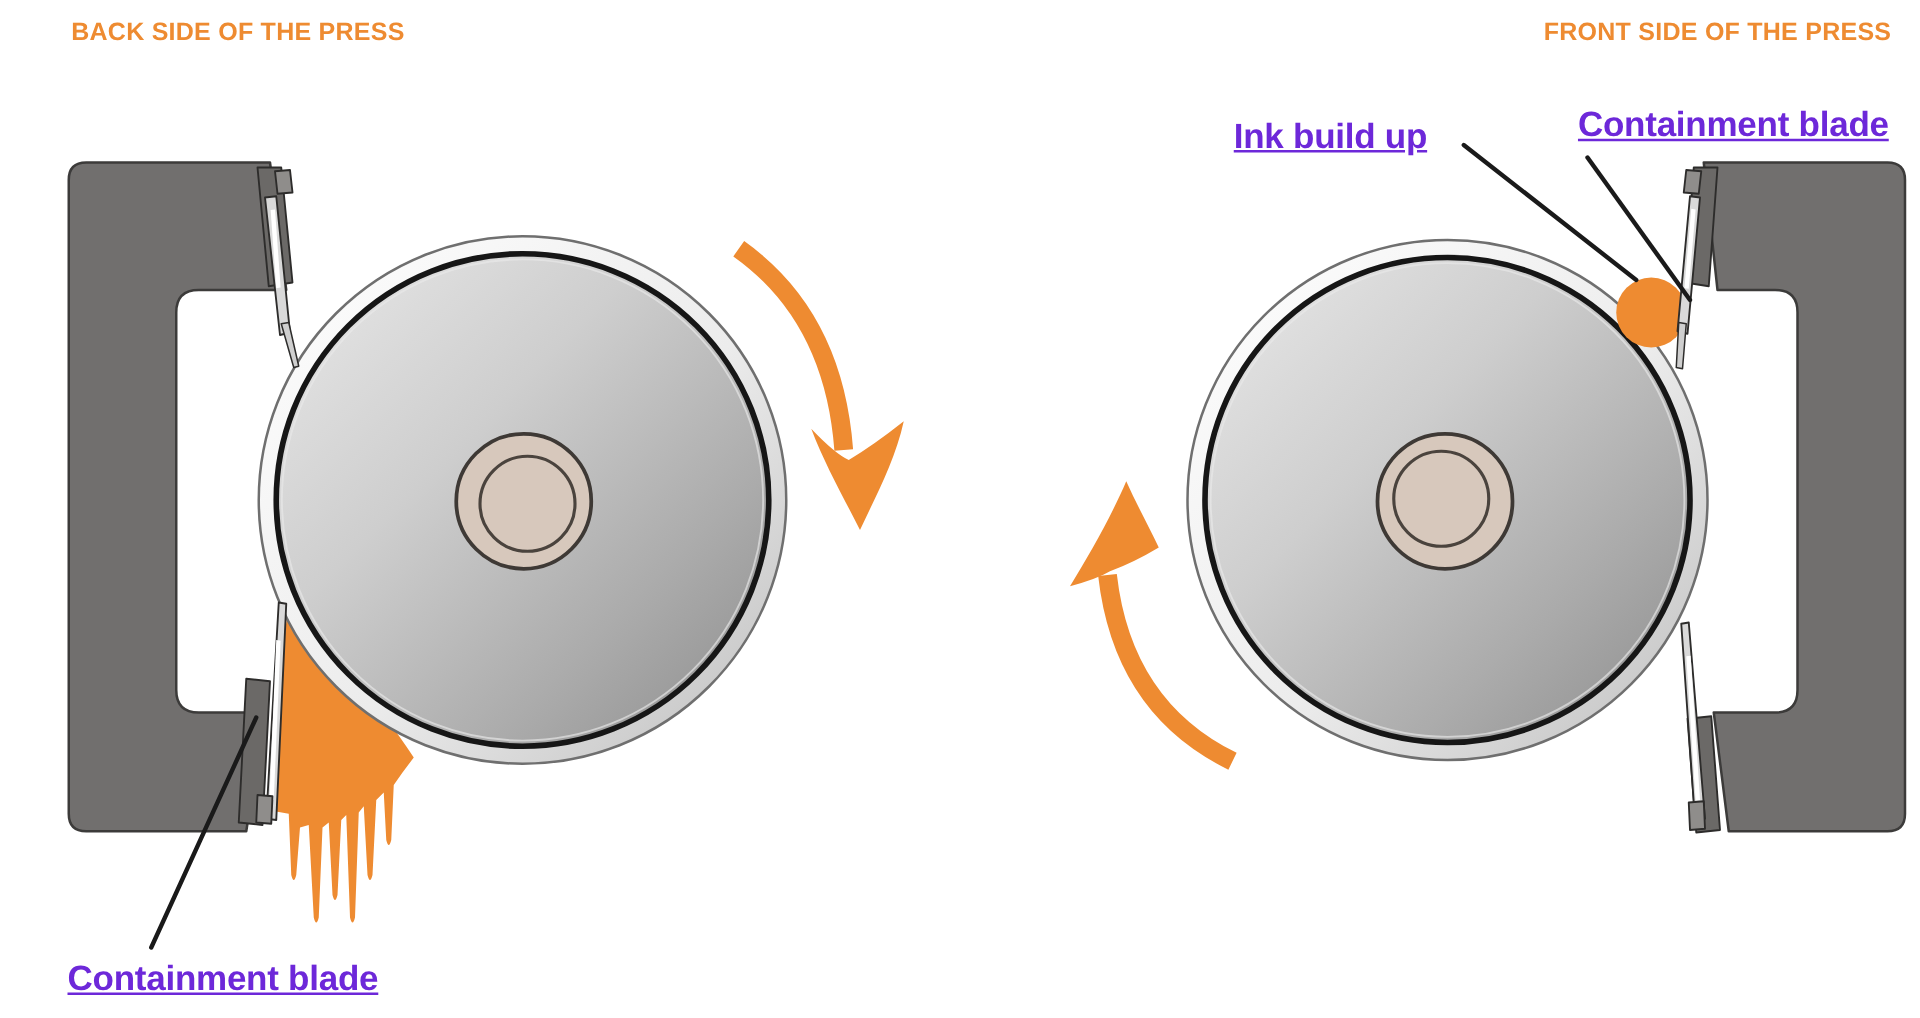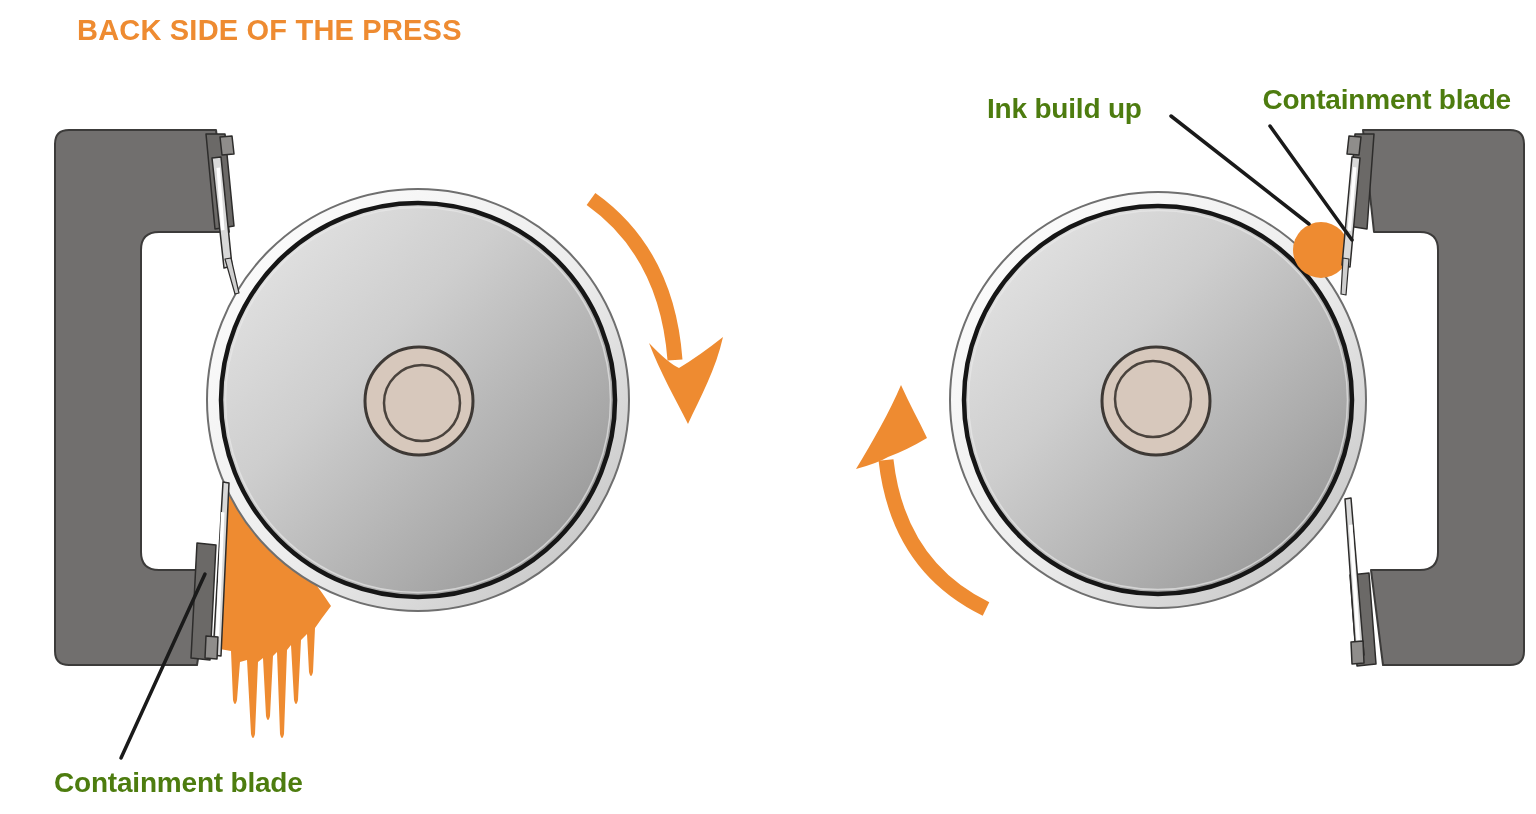--- a/index.html
+++ b/index.html
@@ -3,25 +3,25 @@
 <meta charset="utf-8">
 <style>
   html,body{margin:0;padding:0;background:#ffffff;}
   .stage{
     position:relative;width:1536px;height:814px;background:#ffffff;
     font-family:"Liberation Sans","DejaVu Sans",sans-serif;overflow:hidden;
   }
   .stage svg{position:absolute;left:0;top:0;}
   .lbl{
     position:absolute;font-weight:700;line-height:1;white-space:nowrap;
-    color:#4d7c0f;font-size:28px;letter-spacing:-0.2px;
+    color:#6d28d9;font-size:28px;letter-spacing:-0.2px;text-decoration:underline;
   }
   .heading{
     position:absolute;font-weight:700;line-height:1;white-space:nowrap;
-    color:#ee8b31;font-size:29px;letter-spacing:0.2px;margin-left:20px;
+    color:#ee8b31;font-size:20px;letter-spacing:0.2px;
   }
   .h-back{left:57px;top:16px;}
   .h-front{right:23px;top:16px;}
   .l-ink{left:987px;top:95px;}
   .l-blade-front{right:25px;top:86px;}
   .l-icicle{left:336px;top:674px;}
   .l-blade-back{left:54px;top:769px;}
 </style>
 </head>
 <body>
@@ -133,20 +133,21 @@
                  C 919 421 909 403 901 385 Z"></path>
       </g>
 
       <path fill="none" stroke="#1a1a1a" stroke-width="3.5" stroke-linecap="round" d="M 1171 116 L 1309 224"></path>
       <path fill="none" stroke="#1a1a1a" stroke-width="3.5" stroke-linecap="round" d="M 1270 126 L 1352 240"></path>
     </g>
   </svg>
 
   <div class="heading h-back">BACK SIDE OF THE PRESS</div>
 
+  <div class="heading h-front">FRONT SIDE OF THE PRESS</div>
 
   <div class="lbl l-ink">Ink build up</div>
 
   <div class="lbl l-blade-front">Containment blade</div>
 
 
   <div class="lbl l-blade-back">Containment blade</div>
 </div>
 
 </body></html>

